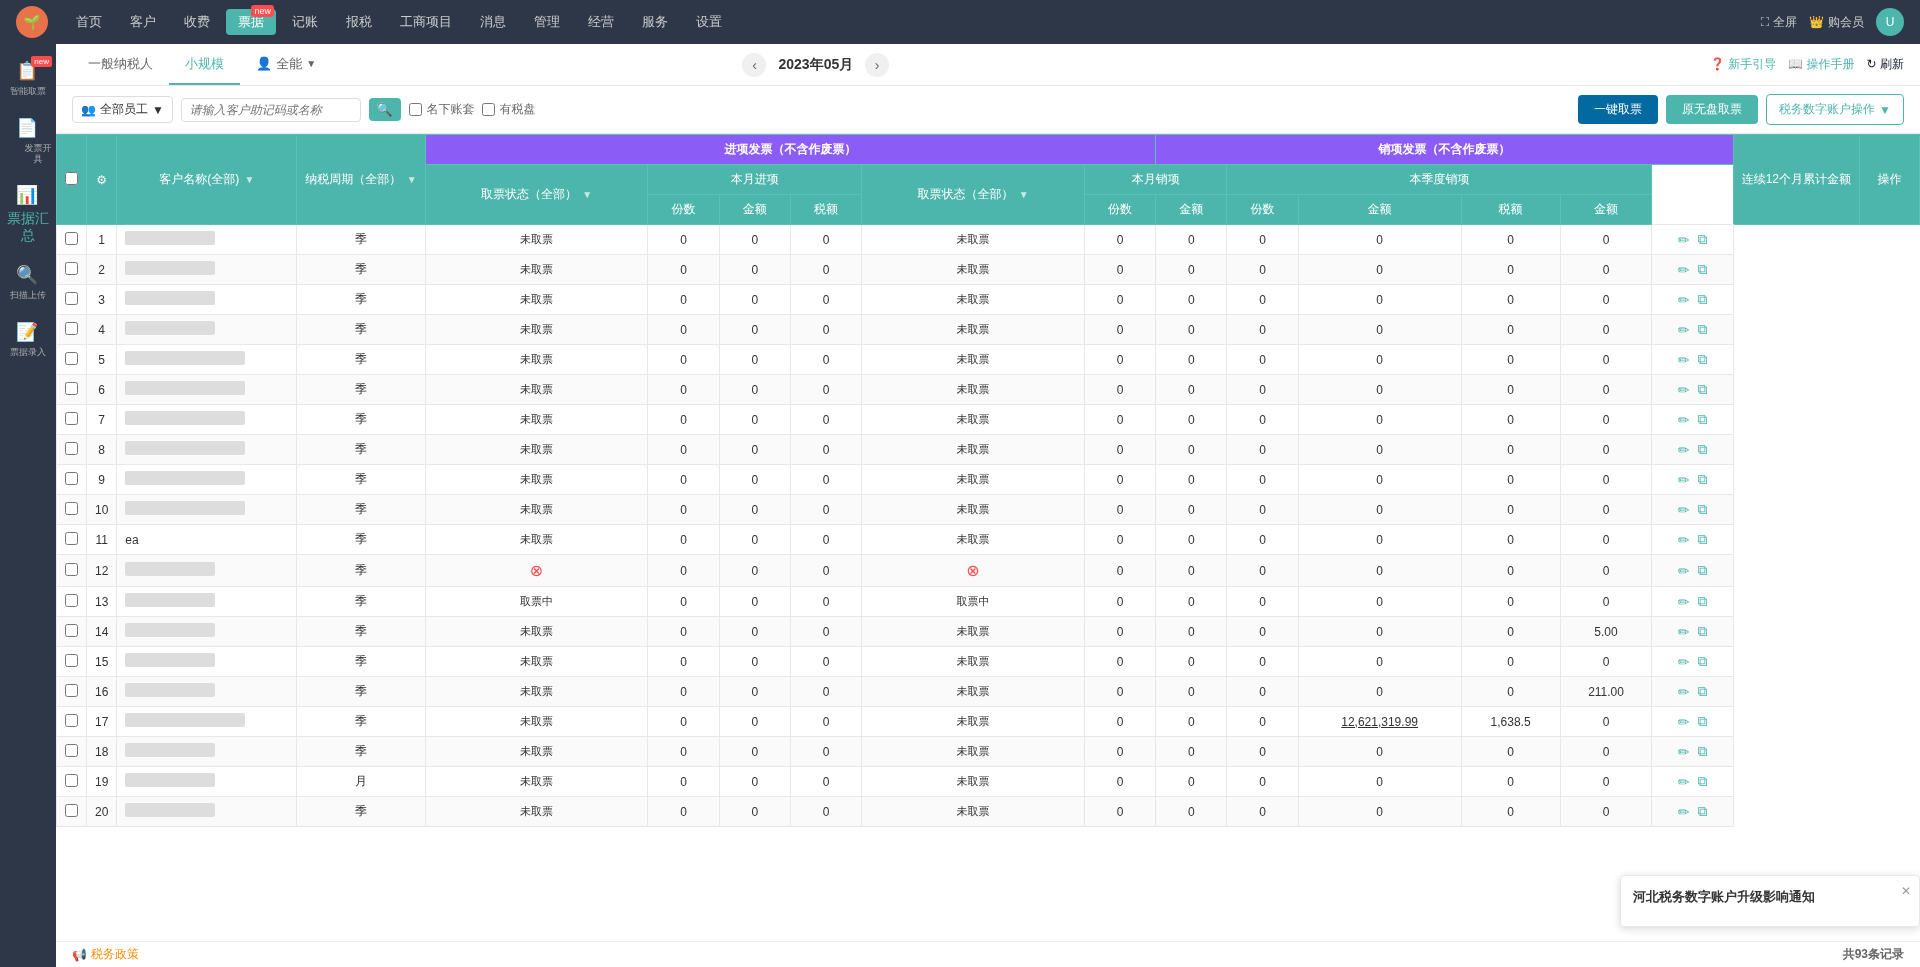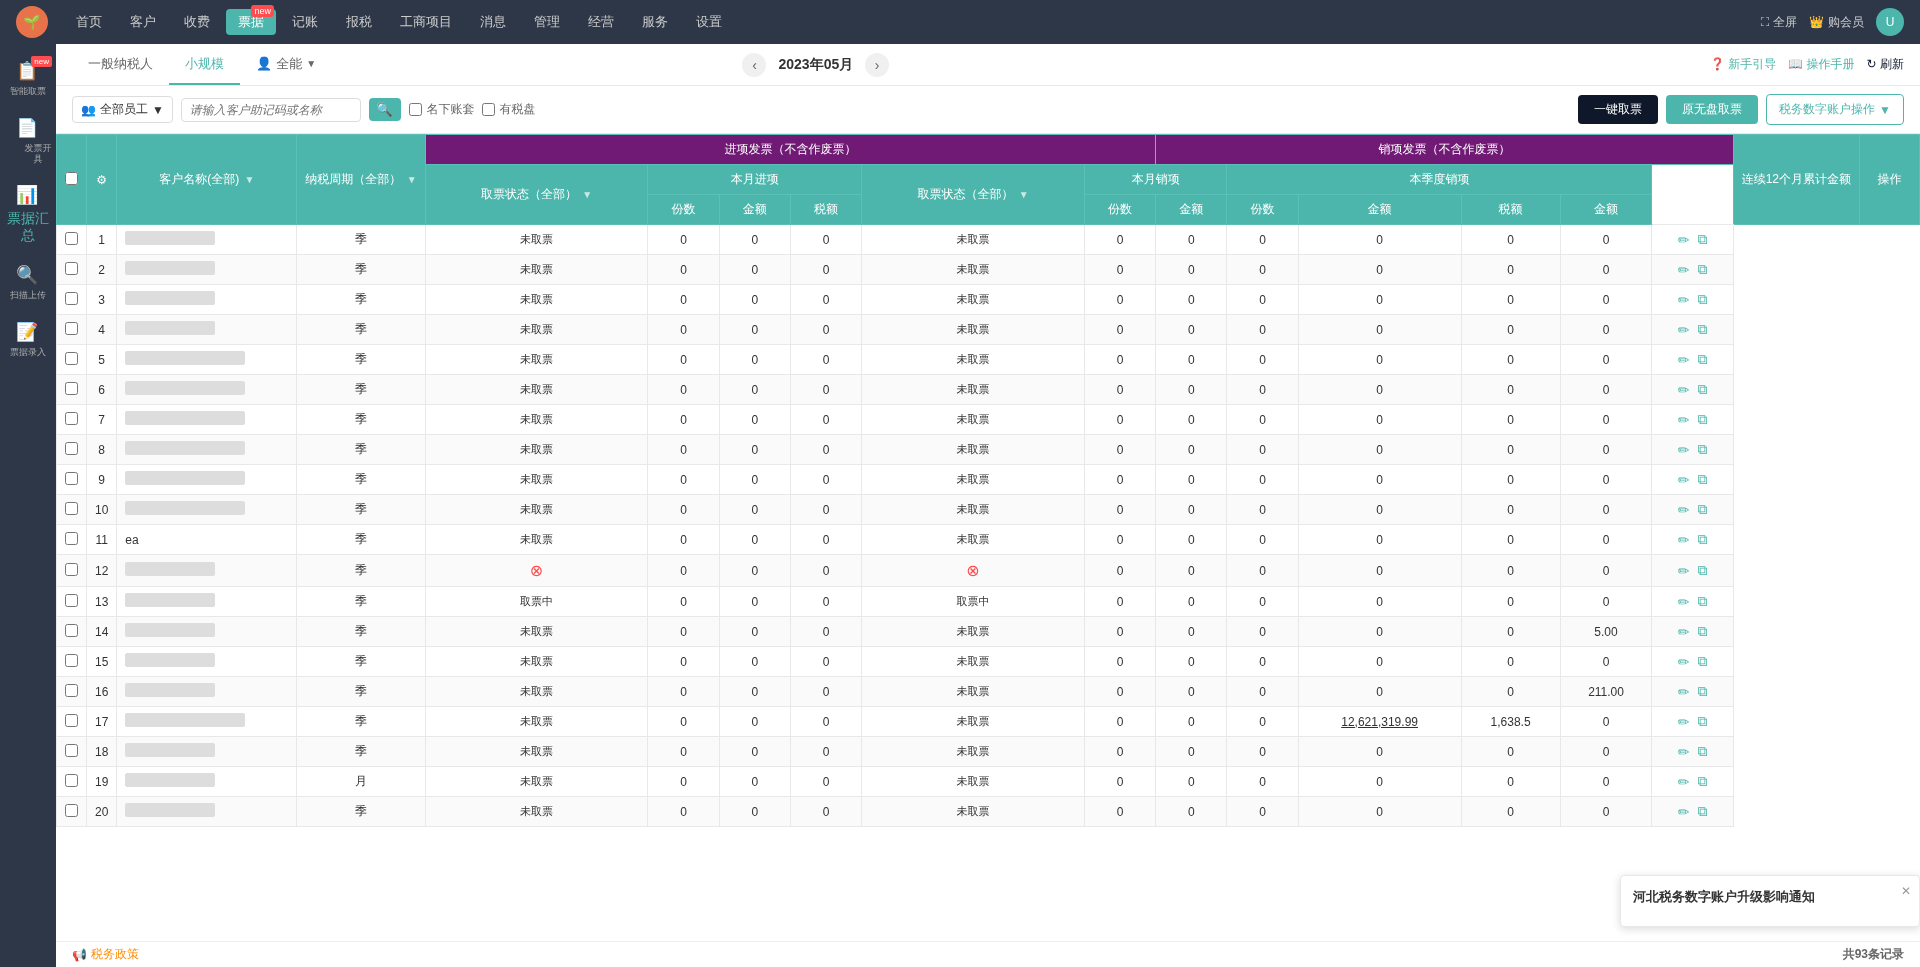--- a/index.html
+++ b/index.html
@@ -29,30 +29,30 @@
     .nav-arrow { width: 24px; height: 24px; border-radius: 50%; background: #f0f0f0; display: flex; align-items: center; justify-content: center; cursor: pointer; color: #666; font-size: 14px; }
     .date-display { font-size: 14px; color: #333; font-weight: bold; }
 
     
     .filter-bar { background: white; padding: 8px 16px; display: flex; align-items: center; gap: 8px; border-bottom: 1px solid #e8e8e8; }
     .filter-select { border: 1px solid #ddd; border-radius: 4px; padding: 4px 8px; font-size: 12px; color: #333; background: white; display: flex; align-items: center; gap: 4px; cursor: pointer; }
     .filter-input { border: 1px solid #ddd; border-radius: 4px; padding: 4px 8px; font-size: 12px; width: 180px; font-style: italic; }
     .filter-search-btn { background: #4db6ac; color: white; border: none; border-radius: 4px; padding: 4px 8px; cursor: pointer; }
     .filter-checkbox { display: flex; align-items: center; gap: 4px; font-size: 12px; color: #666; cursor: pointer; }
     .filter-right { margin-left: auto; display: flex; align-items: center; gap: 8px; }
-    .btn-orange { background: #0f172a; color: white; border: none; border-radius: 4px; padding: 6px 16px; font-size: 12px; cursor: pointer; }
+    .btn-orange { background: #0369a1; color: white; border: none; border-radius: 4px; padding: 6px 16px; font-size: 12px; cursor: pointer; }
     .btn-teal { background: #4db6ac; color: white; border: none; border-radius: 4px; padding: 6px 16px; font-size: 12px; cursor: pointer; }
     .btn-teal-outline { background: white; color: #4db6ac; border: 1px solid #4db6ac; border-radius: 4px; padding: 6px 12px; font-size: 12px; cursor: pointer; display: flex; align-items: center; gap: 4px; }
 
     
     .table-container { flex: 1; overflow: auto; background: white; margin: 0; }
     table { width: 100%; border-collapse: collapse; font-size: 12px; }
     table thead tr { background: #4db6ac; color: white; }
     table thead th { padding: 6px 8px; text-align: center; border: 1px solid #5bc0b5; font-weight: normal; white-space: nowrap; position: relative; }
-    table thead th.header-top { background: #701a75; }
+    table thead th.header-top { background: #8b5cf6; font-weight: bold; }
     table tbody tr { background: white; }
     table tbody tr:nth-child(even) { background: #fafafa; }
     table tbody td { padding: 6px 8px; text-align: center; border: 1px solid #e8e8e8; color: #333; white-space: nowrap; }
     table tbody td.text-left { text-align: left; }
     .blurred-text { display: inline-block; background: #ddd; color: transparent; border-radius: 2px; height: 14px; width: 120px; }
     .blurred-text.medium { width: 90px; }
     .checkbox-cell { width: 30px; }
     .status-tag { font-size: 11px; color: #333; }
     .status-error { color: #ff4d4f; font-size: 16px; }
     .action-icons { display: flex; align-items: center; justify-content: center; gap: 8px; }

